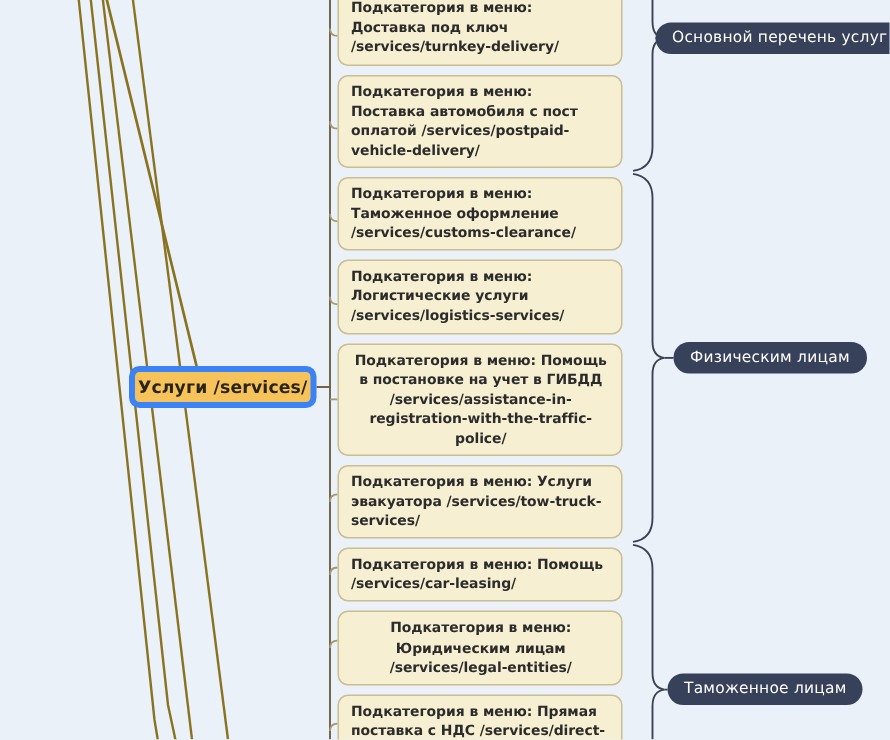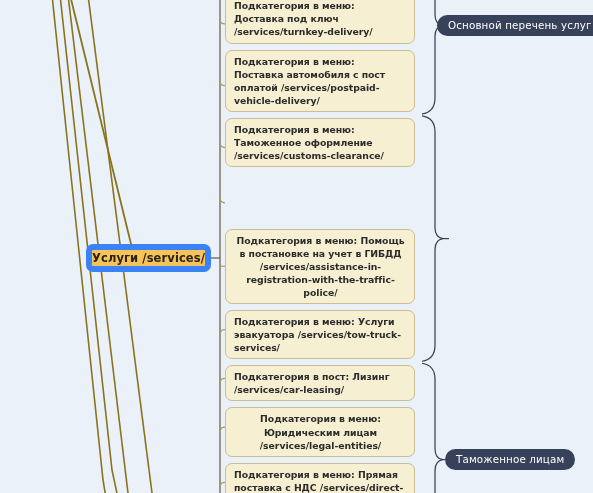--- a/index.html
+++ b/index.html
@@ -19,21 +19,21 @@
     position: absolute; left: 0; top: 0;
     width: 593px; height: 493px;
     pointer-events: none;
   }
   
   .root-node {
     position: absolute;
     left: 86px; top: 244px;
     width: 125px; height: 28px;
     background: #f6c35a;
-    border: 6px solid #3b82f6;
+    border: 4px solid #3b82f6;
     border-radius: 7px;
     display: flex; align-items: center; justify-content: center;
     color: #2a2418;
     font-size: 11.5px;
     font-weight: bold;
     letter-spacing: .1px;
     z-index: 5;
   }
   
   .leaf {
@@ -114,22 +114,24 @@
       </g>
   </svg>
 
   <div class="root-node">
     <span>Услуги /services/</span>
   </div>
 
   <div class="leaf" style="top: -5.71875px;">Подкатегория в меню: Доставка под ключ /services/turnkey-delivery/</div>
   <div class="leaf" style="top: 117.938px;">Подкатегория в меню: Таможенное оформление /services/customs-clearance/</div>
   <div class="leaf" style="top: 49.5625px;">Подкатегория в меню: Поставка автомобиля с пост оплатой /services/postpaid-vehicle-delivery/</div>
+  <div class="leaf" style="top: 173.219px;">Подкатегория в меню: Логистические услуги /services/logistics-services/</div>
   <div class="leaf" style="top: 228.5px; text-align: center;">Подкатегория в меню: Помощь в постановке на учет в ГИБДД /services/assistance-in-registration-with-the-traffic-police/</div>
   <div class="leaf" style="top: 309.969px;">Подкатегория в меню: Услуги эвакуатора /services/tow-truck-services/</div>
-  <div class="leaf" style="top: 365.25px;">Подкатегория в пост: Лизинг /services/car-leasing/</div>
+  <div class="leaf" style="top: 365.25px;">Подкатегория в меню: Помощь /services/car-leasing/</div>
   <div class="leaf" style="top: 407.438px; text-align: center;">Подкатегория в меню: Юридическим лицам /services/legal-entities/</div>
   <div class="leaf" style="top: 462.719px;">Подкатегория в меню: Прямая поставка с НДС /services/direct-delivery-with-VAT/</div>
 
   <div class="group-label gl-main" style="top: 15px;">Основной перечень услуг</div>
+  <div class="group-label gl-indiv" style="top: 228px;">Физическим лицам</div>
   <div class="group-label gl-legal" style="top: 449px;">Таможенное лицам</div>
 
 </div>
 
 </body></html>

